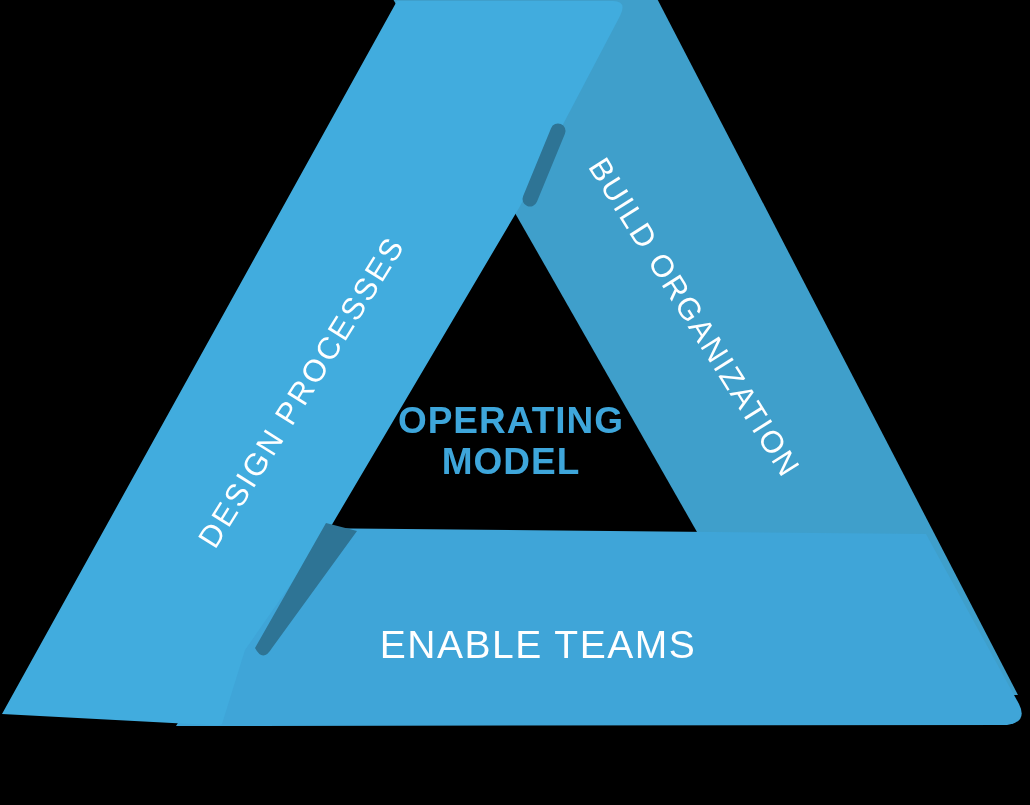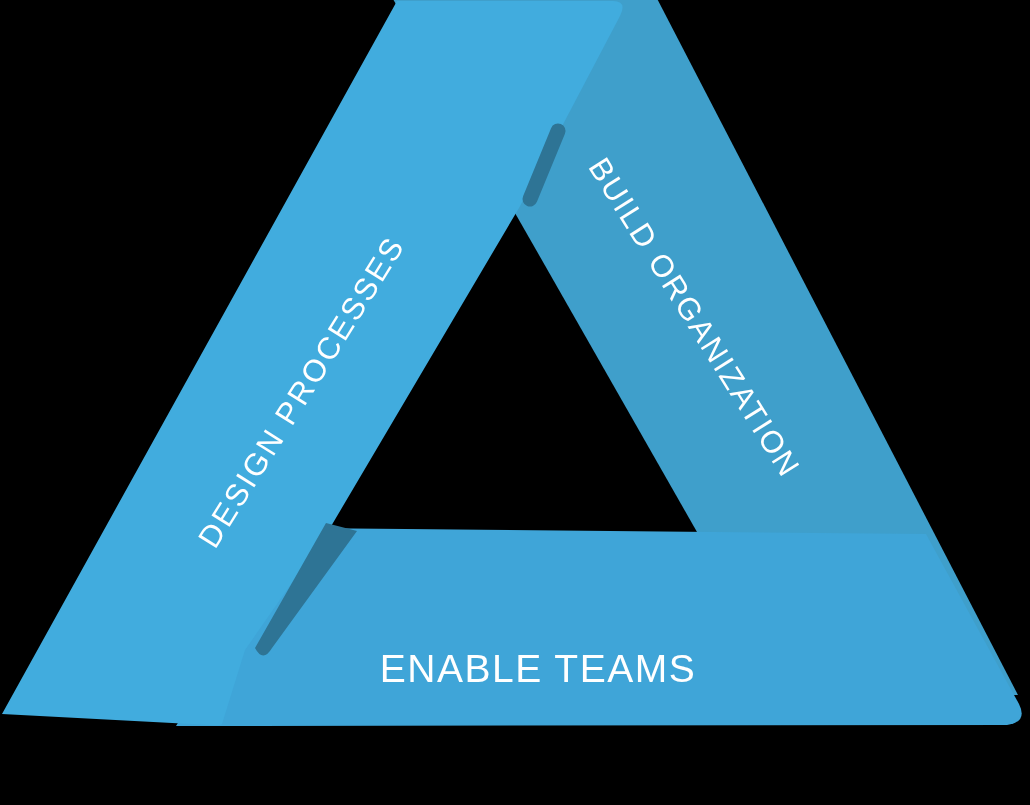--- a/index.html
+++ b/index.html
@@ -43,21 +43,20 @@
     font-size: 31px;
     letter-spacing: 2px;
     transform: translate(-50%, -50%) rotate(58deg);
   }
   .label-bottom {
     left: 538px;
     top: 645px;
     font-size: 39px;
     letter-spacing: 1.5px;
     transform: translate(-50%, -50%);
-    margin-top: 24px;
   }
   .center-title {
     position: absolute;
     left: 511px;
     top: 441px;
     transform: translate(-50%, -50%);
     text-align: center;
     color: #3EA6DB;
     font-size: 37px;
     font-weight: bold;
@@ -84,14 +83,18 @@
 
     <path d="M326,523 L357,531 L272,648 Q263,663 255,648 Z" fill="#2E7495"></path>
   </svg>
 
   <div class="label label-left">DESIGN PROCESSES</div>
 
   <div class="label label-right">BUILD ORGANIZATION</div>
 
   <div class="label label-bottom">ENABLE TEAMS</div>
 
+  <div class="center-title">
+    <div>OPERATING</div>
+    <div>MODEL</div>
+  </div>
 
 </div>
 
 </body></html>

